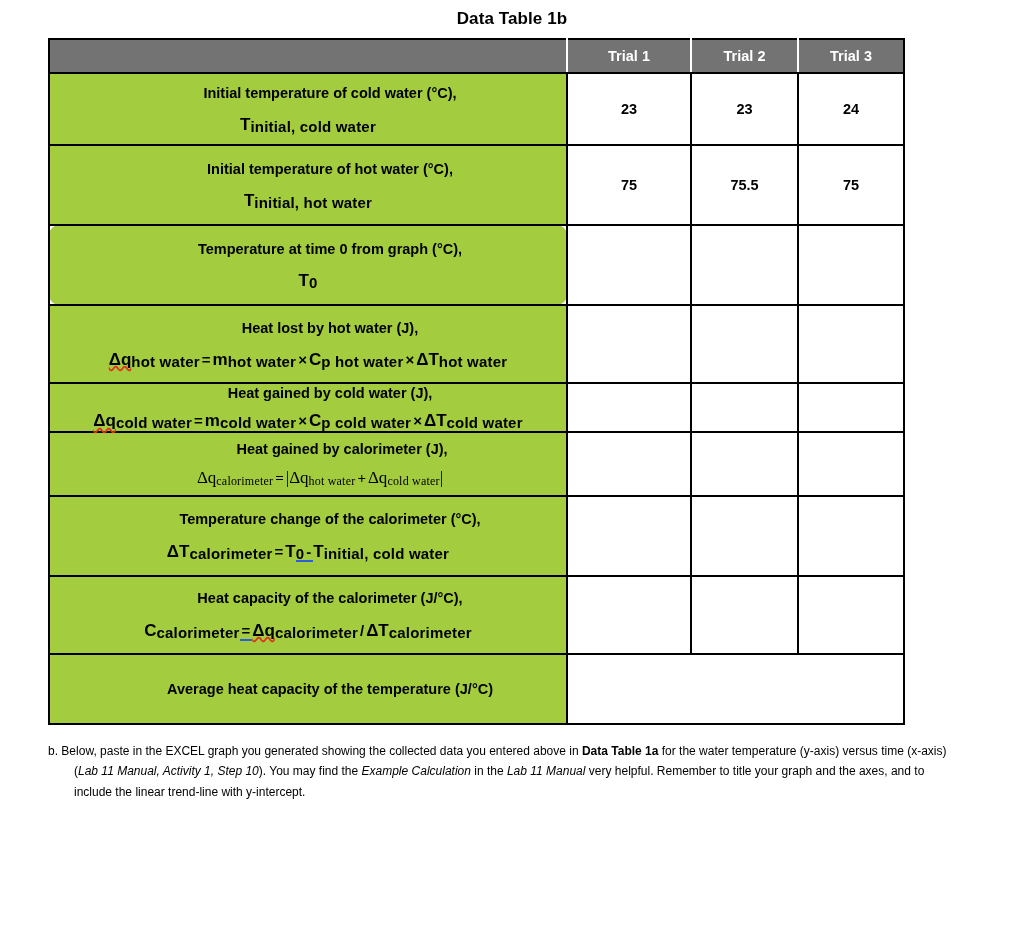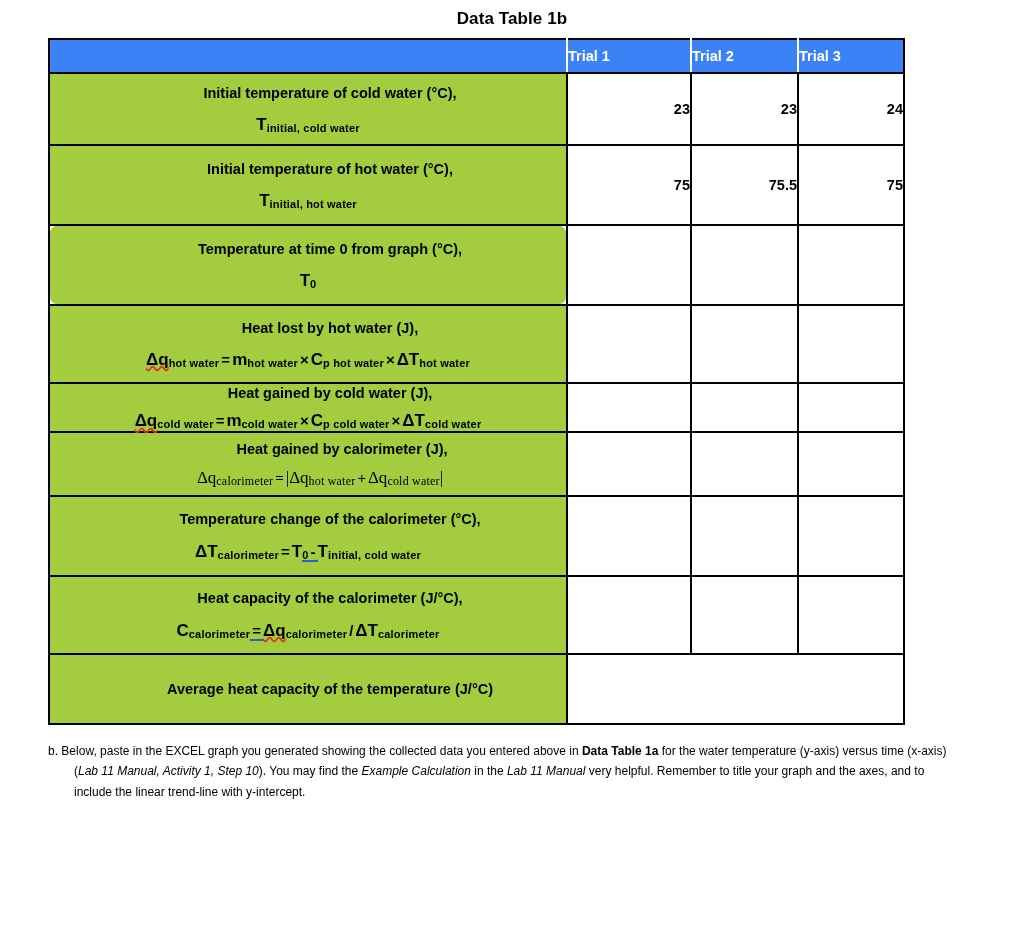--- a/index.html
+++ b/index.html
@@ -34,58 +34,58 @@
   }
 
   
   col.c-label{width:518px;}
   col.c-t1{width:124px;}
   col.c-t2{width:107px;}
   col.c-t3{width:106px;}
 
   
   thead th{
-    background:#3b82f6;
+    background:#737373;
     color:#ffffff;
     height:34px;
     font-size:14.5px;
     font-weight:bold;
-    text-align:left;
+    text-align:center;
     border:2px solid #000000;
     margin-top:12px;
   }
   thead th.h-blank{border-right:2px solid #ffffff;}
   thead th.h-t1,thead th.h-t2{border-right:2px solid #ffffff;}
 
   
   td.label{
     background:#a3cc3e;
     text-align:center;
     padding:0 10px;
   }
-  td.val{background:#ffffff;text-align:right;font-size:14.5px;font-weight:bold;}
+  td.val{background:#ffffff;text-align:center;font-size:14.5px;font-weight:bold;}
 
   .lab-main{
     display:block;
     font-size:14.5px;
     font-weight:bold;
     line-height:1.25;
     margin-left:44px;
   }
   .lab-formula{
     display:block;
     margin-top:14px;
     font-size:15px;
     line-height:1.1;
     white-space:nowrap;
   }
   .lab-formula.serif{font-family:"Liberation Serif", serif;font-size:17px;}
 
   sub.sb{
-    font-size:11px;
+    font-size:15px;
     font-weight:bold;
     vertical-align:baseline;
     position:relative;
     bottom:-2px;
     letter-spacing:.2px;
   }
   .serif sub.sb{font-family:"Liberation Serif",serif;font-size:12px;font-weight:normal;}
   .big{font-size:17px;font-weight:bold;}
   .op{font-size:15px;font-weight:bold;padding:0 2px;}
 

